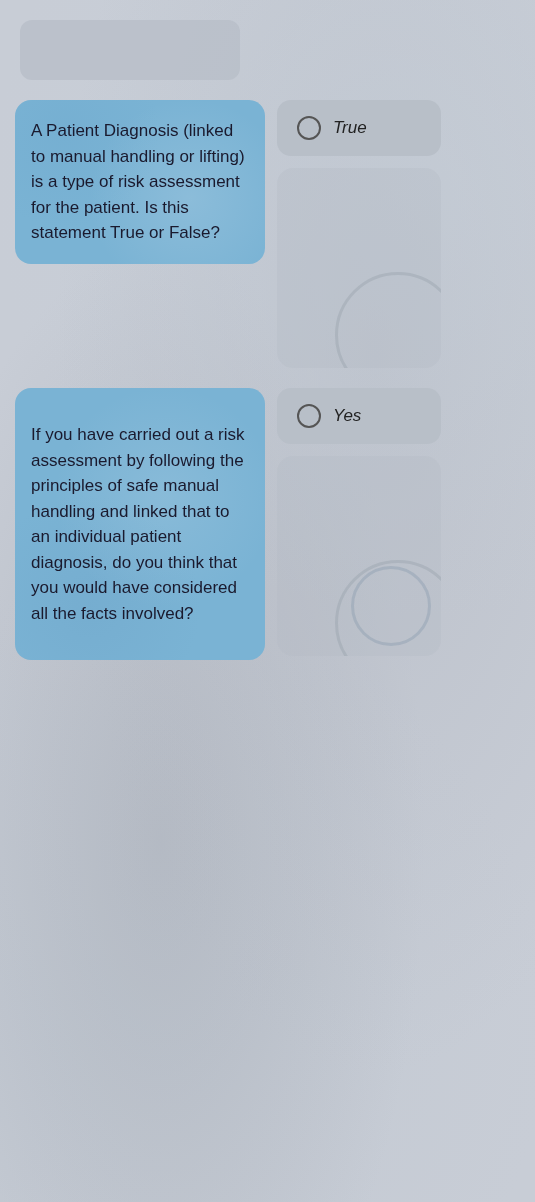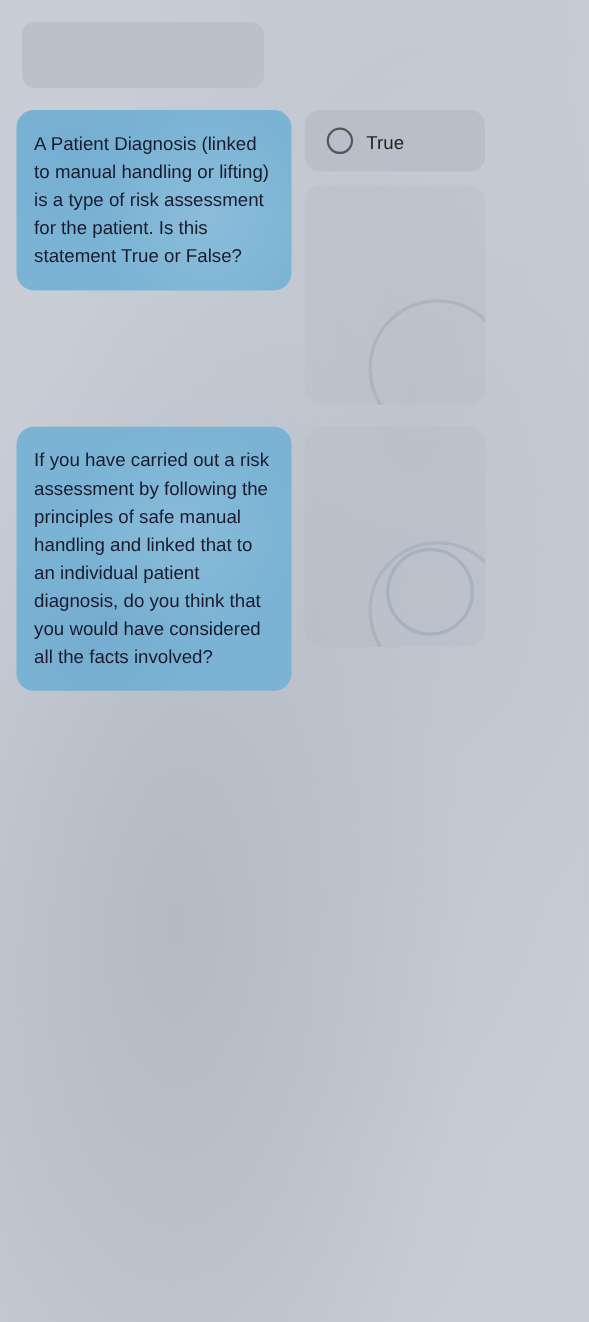--- a/index.html
+++ b/index.html
@@ -93,24 +93,25 @@
       flex-direction: column;
       gap: 12px;
       flex: 1;
     }
 
     .option-card {
       background-color: #b8bfc8;
       border-radius: 14px;
       padding: 16px 20px;
       display: flex;
-      align-items: flex-end;
+      align-items: center;
       gap: 12px;
       cursor: pointer;
       min-height: 55px;
+      font-style: italic;
     }
 
     .radio-circle {
       width: 24px;
       height: 24px;
       border-radius: 50%;
       border: 2px solid #555;
       background-color: transparent;
       flex-shrink: 0;
       display: flex;
@@ -155,21 +156,21 @@
       width: 120px;
       height: 120px;
       border-radius: 50%;
       border: 3px solid rgba(150,160,170,0.4);
     }
 
     
     .question-card-large {
       background-color: #7ab3d4;
       border-radius: 16px;
-      padding: 18px 16px;
+      padding: 34px 16px;
       width: 250px;
       min-width: 250px;
       flex-shrink: 0;
       position: relative;
       overflow: hidden;
     }
 
     .question-card-large::before {
       content: '';
       position: absolute;
@@ -218,20 +219,24 @@
   </div>
 
   <div class="question-row">
 
     <div class="question-card-large">
       <p class="question-text">If you have carried out a risk assessment by following the principles of safe manual handling and linked that to an individual patient diagnosis, do you think that you would have considered all the facts involved?</p>
     </div>
 
     <div class="options-column">
 
+      <div class="option-card">
+        <div class="radio-circle"></div>
+        <span class="option-label">Yes</span>
+      </div>
 
 
       <div class="spacer-area">
         <div class="bottom-arc"></div>
       </div>
     </div>
   </div>
 
 </div>
 

